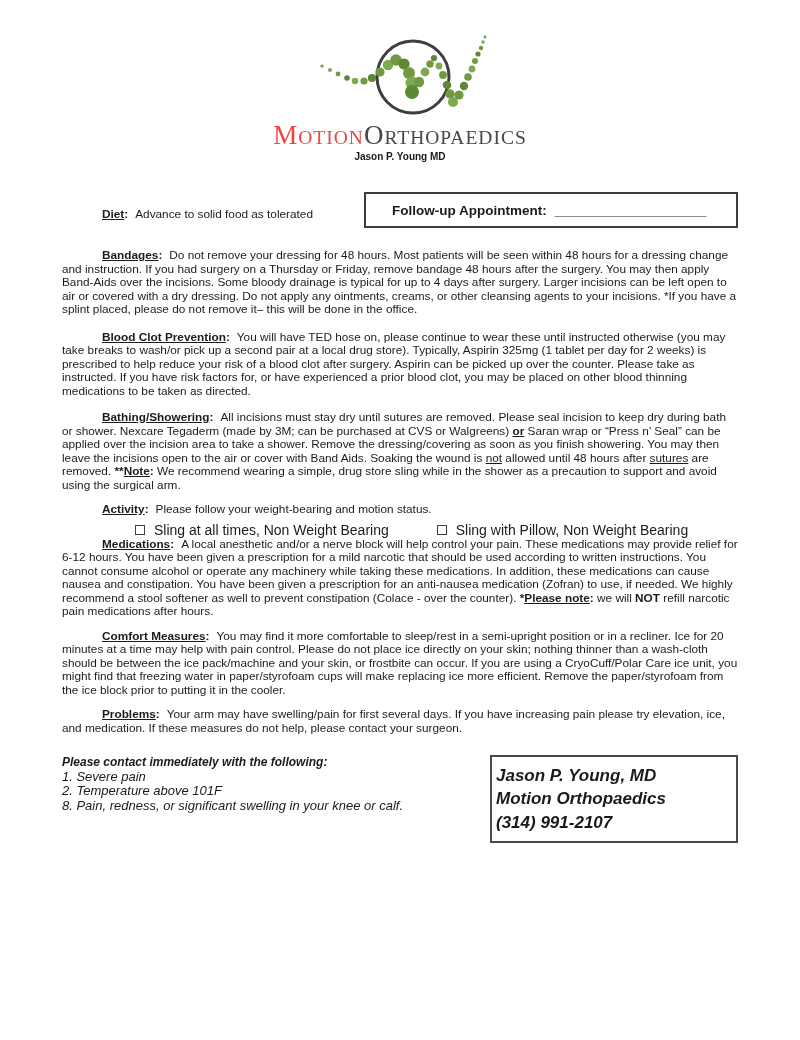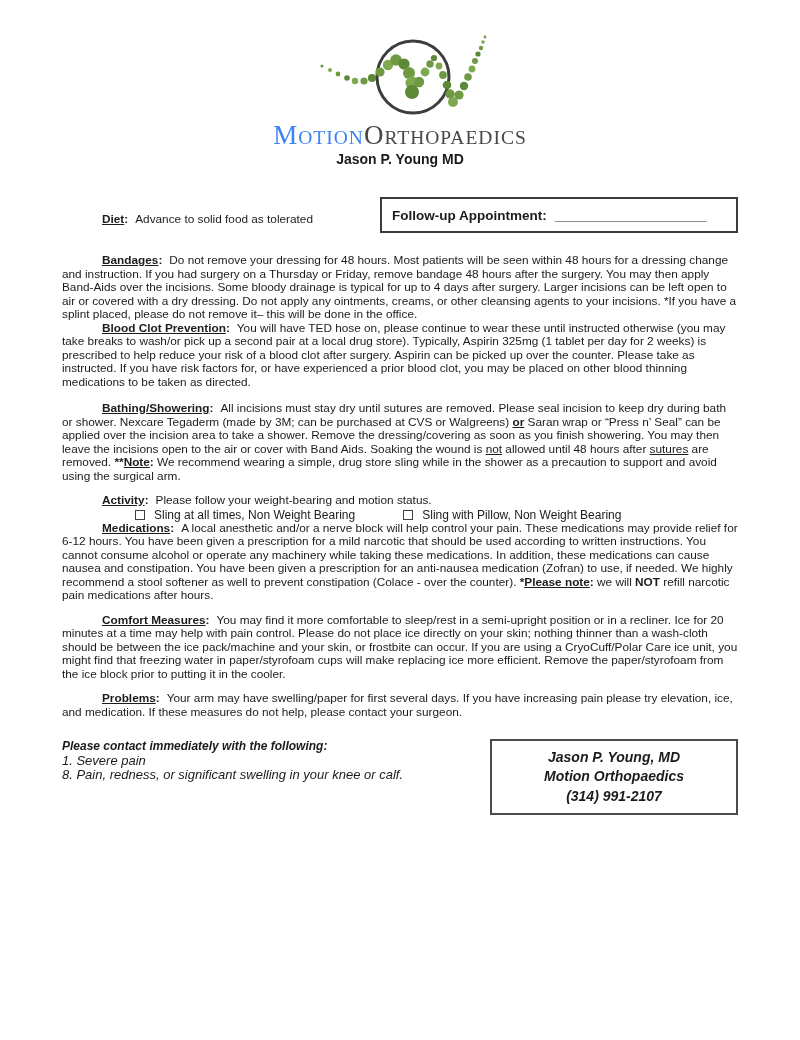--- a/index.html
+++ b/index.html
@@ -16,86 +16,85 @@
   .logo{padding-top:30px;text-align:center;}
   .logo svg{display:block;margin:0 auto;}
   .wordmark{
     font-family:"Liberation Serif", serif;
     margin-top:2px;
     letter-spacing:1px;
     line-height:1;
   }
   .brand-part{display:inline-block;font-size:19.5px;}
   .brand-part::first-letter{font-size:27px;}
-  .brand-motion{color:#3b82f6;}
+  .brand-motion{color:#ef4444;}
   .brand-ortho{color:#474744;}
   h1.title{
     margin:24px 0 0 0;
     font-size:17.5px;
     text-align:center;
     font-weight:bold;
     color:#111;
   }
   .subtitle{
     margin-top:2px;
     text-align:center;
-    font-size:14px;
+    font-size:10px;
     font-weight:bold;
   }
   
   .para{margin:0;font-size:11.8px;line-height:13.5px;}
   .sect-head{font-weight:bold;text-decoration:underline;padding-left:40px;}
   .sect-colon{font-weight:bold;margin-right:7px;}
   .b{font-weight:bold;}
   .u{text-decoration:underline;}
   .mt-bandages{margin-top:21px;}
-  .mt-blood{}
+  .mt-blood{margin-top:14px;}
   .mt-bathing{margin-top:13px;}
   .mt-activity{margin-top:11px;}
   .mt-meds{}
   .mt-comfort{margin-top:11px;}
   .mt-problems{margin-top:11px;}
   
   .diet-row{
     margin-top:30px;
     display:flex;justify-content:space-between;align-items:flex-end;
   }
   .diet-row .para{padding-bottom:7px;}
   .followup-box{
     width:344px;height:32px;
     border:2px solid #3c3c3c;
     display:flex;align-items:center;
-    padding-left:10px;
+    padding-left:26px;
     flex:none;
   }
   .fu-label{font-size:13.5px;font-weight:bold;}
   .fu-blank{font-size:13px;font-weight:bold;margin-left:8px;letter-spacing:0;text-align:center;}
   
-  .check-row{display:flex;align-items:center;font-size:12px;}
+  .check-row{display:flex;align-items:center;margin-top:5px;font-size:14px;}
   .check-item{display:flex;align-items:center;}
   .check-item.first{margin-left:73px;}
   .check-item.second{margin-left:48px;}
   .cbx{
     width:8px;height:8px;
     border:1.4px solid #3f3f3f;
     display:inline-block;
     margin-right:9px;
     flex:none;
   }
   
   .bottom-row{margin-top:20px;display:flex;justify-content:space-between;align-items:flex-start;font-style:italic;}
   .contact-list{width:420px;}
   .contact-head{margin:0;font-size:12px;font-weight:bold;line-height:14.6px;}
   .contact-item{margin:0;font-size:13px;line-height:14.6px;}
   .contact-box{
     width:236px;
     border:2px solid #4a4a4a;
     padding:7px 4px;
-    text-align:center;
-    font-size:14px;
+    font-size:17px;
     font-weight:bold;
     line-height:1.38;
     flex:none;
   }
 </style>
 </head>
 <body>
 
 <div class="page">
 
@@ -182,27 +181,28 @@
 
     <p class="para mt-meds">
       <span class="sect-head">Medications</span><span class="sect-colon">:</span><span><span>A local anesthetic and/or a nerve block will help control your pain.  These medications may provide relief for 6-12 hours. You have been given a prescription for a mild narcotic that should be used according to written instructions. You cannot consume alcohol or operate any machinery while taking these medications. In addition, these medications can cause nausea and constipation. You have been given a prescription for an anti-nausea medication (Zofran) to use, if needed. We highly recommend a stool softener as well to prevent constipation (Colace - over the counter). </span><span class="b">*</span><span class="b u">Please note</span><span class="b">:</span><span> we will </span><span class="b">NOT</span><span> refill narcotic pain medications after hours.</span></span>
     </p>
 
     <p class="para mt-comfort">
       <span class="sect-head">Comfort Measures</span><span class="sect-colon">:</span><span>You may find it more comfortable to sleep/rest in a semi-upright position or in a recliner. Ice for 20 minutes at a time may help with pain control. Please do not place ice directly on your skin; nothing thinner than a wash-cloth should be between the ice pack/machine and your skin, or frostbite can occur. If you are using a CryoCuff/Polar Care ice unit, you might find that freezing water in paper/styrofoam cups will make replacing ice more efficient. Remove the paper/styrofoam from the ice block prior to putting it in the cooler.</span>
     </p>
 
     <p class="para mt-problems">
-      <span class="sect-head">Problems</span><span class="sect-colon">:</span><span>Your arm may have swelling/paper for first several days. If you have increasing pain please try elevation, ice, and medication. If these measures do not help, please contact your surgeon.</span>
+      <span class="sect-head">Problems</span><span class="sect-colon">:</span><span>Your arm may have swelling/pain for first several days. If you have increasing pain please try elevation, ice, and medication. If these measures do not help, please contact your surgeon.</span>
     </p>
 
     <div class="bottom-row">
       <div class="contact-list">
         <p class="contact-head">Please contact immediately with the following:</p>
         <p class="contact-item">1. Severe pain</p>
+        <p class="contact-item">2. Temperature above 101F</p>
         <p class="contact-item">8. Pain, redness, or significant swelling in your knee or calf.</p>
       </div>
       <div class="contact-box">
         <div>Jason P. Young, MD</div>
         <div>Motion Orthopaedics</div>
         <div>(314) 991-2107</div>
       </div>
     </div>
 
   </div>

